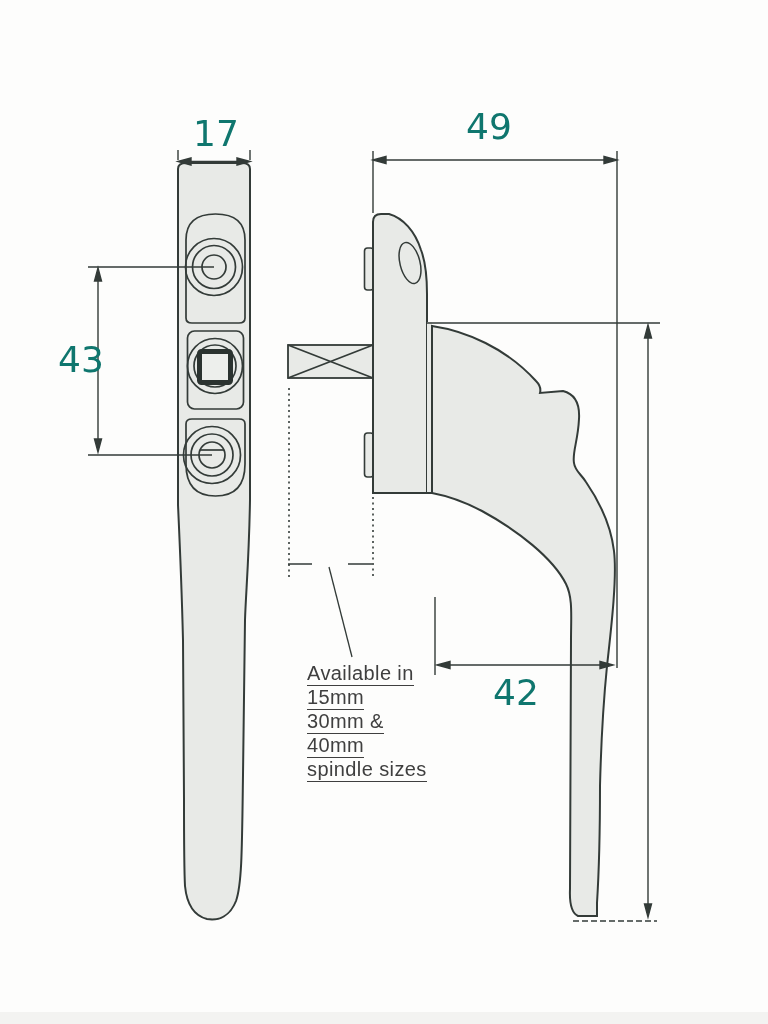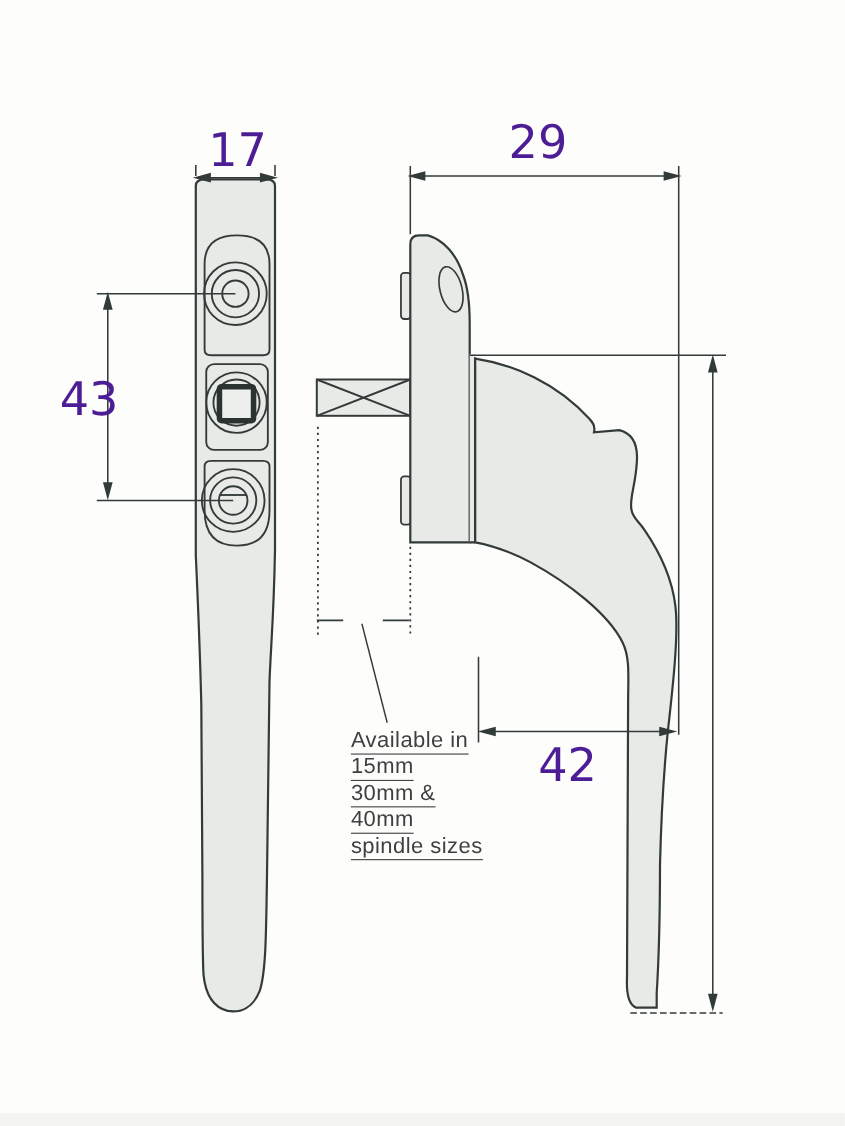--- a/index.html
+++ b/index.html
@@ -7,40 +7,39 @@
     width:768px;height:1024px;
     background:#fdfdfc;
     font-family:"DejaVu Sans", sans-serif;
     position:relative;
     overflow:hidden;
   }
   .canvas{position:absolute;left:0;top:0;width:768px;height:1024px;}
   svg{position:absolute;left:0;top:0;}
   .dim-label{
     position:absolute;
-    color:#4c1d95;
-    font-size:42px;
+    color:#0f766e;
+    font-size:36px;
     line-height:1;
     font-family:"DejaVu Sans", sans-serif;
     white-space:nowrap;
   }
   .centered{transform:translateX(-50%);}
   .note{
     position:absolute;
     left:307px;top:662px;
     font-family:"Liberation Sans", sans-serif;
     font-size:20px;
     color:#3f3f3f;
     letter-spacing:0.4px;
   }
   .note-line{height:24px;}
   .note-line span{
     border-bottom:1.6px solid #3f3f3f;
     padding-bottom:1px;
-    margin-left:12px;
   }
   .scan-edge{
     position:absolute;left:0;bottom:0;width:768px;height:12px;
     background:#f3f3f1;
   }
 </style>
 </head>
 <body>
 
 <div class="canvas">
@@ -150,21 +149,21 @@
     <g stroke="#333b38" fill="#333b38" stroke-width="1.4">
       <path fill="none" d="M427,323 H660 M648,337 V905"></path>
       <path fill="none" stroke-dasharray="6,3" d="M573,921 H657"></path>
       <polygon points="648,325 644.5,338 651.5,338"></polygon>
       <polygon points="648,917 644.5,904 651.5,904"></polygon>
     </g>
   </svg>
 
   <div class="dim-label centered" style="left:216px;top:116px;">17</div>
 
-  <div class="dim-label centered" style="left:489px;top:109px;">29</div>
+  <div class="dim-label centered" style="left:489px;top:109px;">49</div>
 
   <div class="dim-label centered" style="left:67px;top:342px;margin-left:14px;">43</div>
 
   <div class="dim-label centered" style="left:516px;top:675px;text-align:center;">42</div>
 
 
   <div class="note">
     <div class="note-line">
       <span>Available in</span>
     </div>

